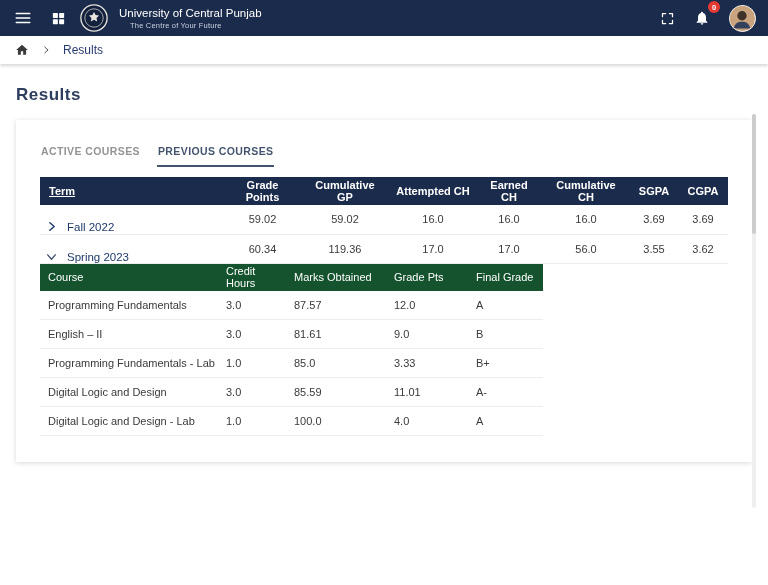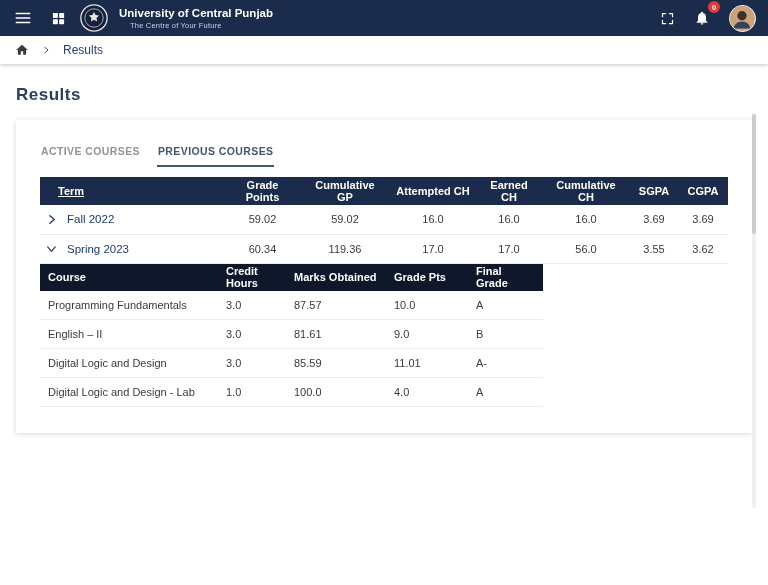--- a/index.html
+++ b/index.html
@@ -22,21 +22,21 @@
     gap: 9px;
   }
   .icon-btn {
     background: none; border: none; padding: 0;
     width: 26px; height: 26px;
     display: flex; align-items: center; justify-content: center;
     cursor: pointer;
   }
   .logo { width: 28px; height: 28px; display: flex; align-items: center; }
   .brand { display: flex; flex-direction: column; justify-content: center; margin-left: 2px; }
-  .brand-name { color: #ffffff; font-size: 11.5px; font-weight: bold; line-height: 1.25; }
+  .brand-name { color: #ffffff; font-size: 11.5px; font-weight: normal; line-height: 1.25; }
   .brand-tagline { color: #c9d1e0; font-size: 7.5px; letter-spacing: 0.2px; margin-left: 11px; }
   .spacer { flex: 1; }
   .bell-wrap { position: relative; overflow: visible; }
   .badge {
     position: absolute; top: -4px; right: -5px;
     background: #e53935; color: #fff;
     font-size: 7.5px; font-weight: bold;
     min-width: 12px; height: 12px; border-radius: 6px;
     display: flex; align-items: center; justify-content: center;
     padding: 0 2px;
@@ -79,34 +79,34 @@
   .tab.active { color: #44546f; border-bottom: 2px solid #44546f; }
 
   
   table { border-collapse: collapse; }
   .results-table { width: 100%; table-layout: fixed; }
   .results-table th {
     background: #1b2b4b; color: #ffffff;
     font-size: 11px; font-weight: bold;
     height: 28px; padding: 0 6px; text-align: center;
   }
-  .results-table th.col-term { text-align: left; padding-left: 18px; text-decoration: underline; }
+  .results-table th.col-term { text-align: left; padding-left: 9px; text-decoration: underline; }
   .results-table td {
     font-size: 11px; color: #3a3a3a;
     height: 29px; border-bottom: 1px solid #ededed;
     text-align: center;
   }
-  .term-cell { display: flex; align-items: center; gap: 9px; padding-left: 5px; height: 28px; }
+  .term-cell { display: flex; align-items: flex-end; gap: 9px; padding-left: 5px; height: 28px; }
   .term-label { color: #1f3a68; font-size: 11.5px; cursor: pointer; }
   .chev-btn { background: none; border: none; padding: 0; display: flex; align-items: center; cursor: pointer; }
 
   .course-table { width: 503px; table-layout: fixed; }
   .course-table th {
-    background: #0f172a; color: #ffffff;
-    font-size: 11px; font-weight: bold;
+    background: #14532d; color: #ffffff;
+    font-size: 11px; font-weight: normal;
     height: 27px; text-align: left; padding: 0 8px;
   }
   .course-table td {
     font-size: 11px; color: #3a3a3a;
     height: 29px; border-bottom: 1px solid #ededed;
     text-align: left; padding: 0 8px;
     white-space: nowrap; overflow: hidden;
   }
 
   
@@ -267,31 +267,38 @@
         <th>Marks Obtained</th>
         <th>Grade Pts</th>
         <th>Final Grade</th>
       </tr>
     </thead>
     <tbody>
       <tr>
         <td>Programming Fundamentals</td>
         <td>3.0</td>
         <td>87.57</td>
-        <td>10.0</td>
+        <td>12.0</td>
         <td>A</td>
       </tr>
       <tr>
         <td>English – II</td>
         <td>3.0</td>
         <td>81.61</td>
         <td>9.0</td>
         <td>B</td>
       </tr>
       <tr>
+        <td>Programming Fundamentals - Lab</td>
+        <td>1.0</td>
+        <td>85.0</td>
+        <td>3.33</td>
+        <td>B+</td>
+      </tr>
+      <tr>
         <td>Digital Logic and Design</td>
         <td>3.0</td>
         <td>85.59</td>
         <td>11.01</td>
         <td>A-</td>
       </tr>
       <tr>
         <td>Digital Logic and Design - Lab</td>
         <td>1.0</td>
         <td>100.0</td>

